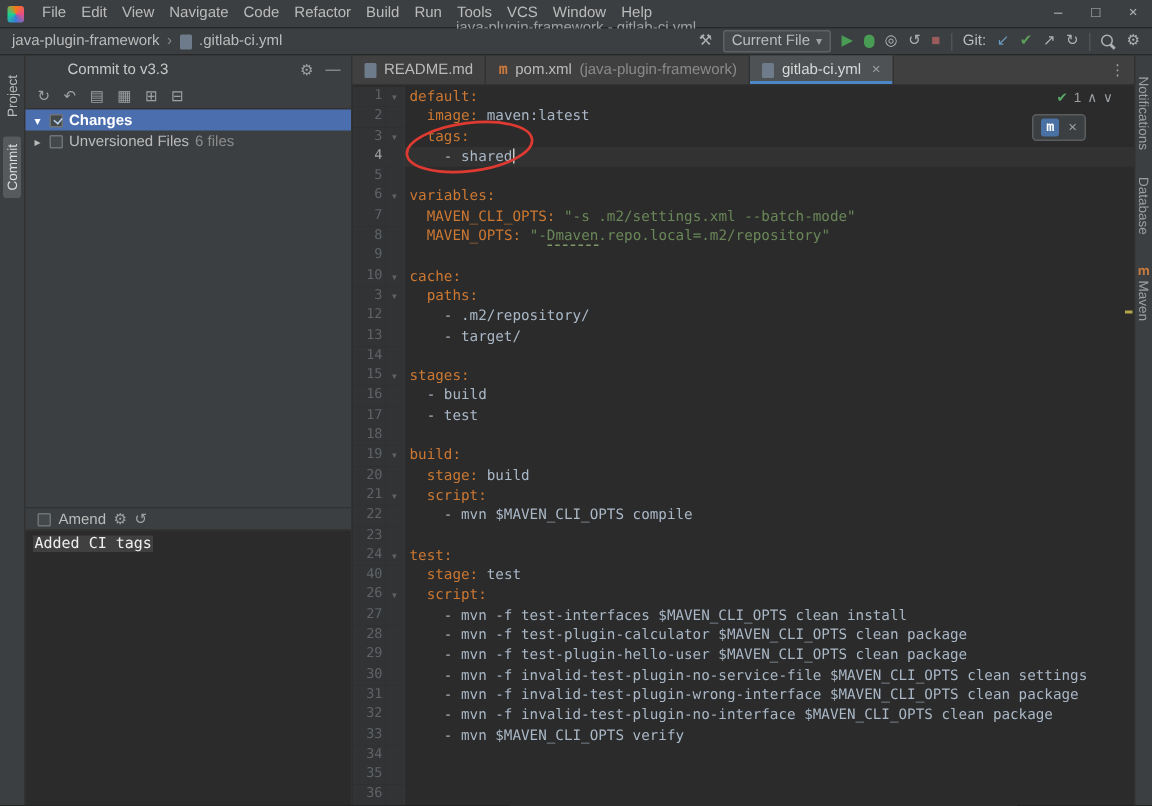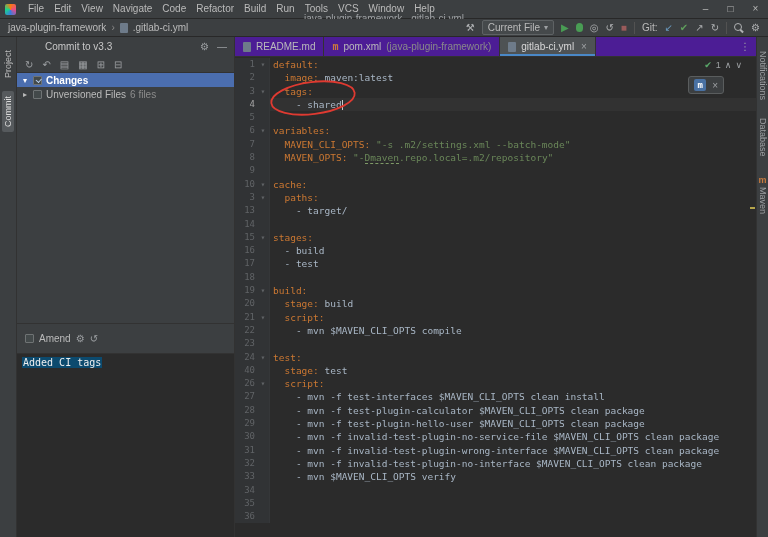--- a/index.html
+++ b/index.html
@@ -66,29 +66,29 @@
   .tree-row.selected { background:#4b6eaf; color:#ffffff; }
   .tree-row.selected .bold { font-weight:bold; }
   .tw { width:8px; text-align:center; font-size:8px; flex:none; }
   .cb { width:9px; height:9px; border:1px solid #6f7374; background:#43494a; border-radius:1px;
         position:relative; flex:none; }
   .cb.checked::after { content:""; position:absolute; left:1.5px; top:1px; width:4px; height:2.5px;
                        border-left:1.5px solid #b9d0ee; border-bottom:1.5px solid #b9d0ee;
                        transform:rotate(-50deg); }
   .dim { color:#8c8c8c; }
   .tree-space { flex:1; }
-  .amend-row { height:30px; display:flex; align-items:center; gap:5px; padding:0 8px; flex:none;
+  .amend-row { height:15px; display:flex; align-items:center; gap:5px; padding:0 8px; flex:none;
                border-top:1px solid #323232; }
   .message-area { height:184px; flex:none; background:#2b2b2b; border-top:1px solid #323232;
                   padding:3px 5px; font-family:"DejaVu Sans Mono",monospace; font-size:10px; color:#a9b7c6; }
-  .sel-text { background:#0c4a6e; color:#eeeeee; padding:0 1px; }
+  .sel-text { background:#404040; color:#eeeeee; padding:0 1px; }
 
   
   .editor-area { position:absolute; top:37px; bottom:0; left:235px; right:12px; display:flex; flex-direction:column; }
-  .tab-bar { height:20px; background:#4c1d95; display:flex; align-items:stretch; flex:none;
+  .tab-bar { height:20px; background:#404040; display:flex; align-items:stretch; flex:none;
              border-bottom:1px solid #323232; }
   .tab { display:flex; align-items:center; gap:5px; padding:0 8px; border-right:1px solid #323232;
          color:#bbbbbb; white-space:nowrap; }
   .tab.active { background:#4e5254; color:#d8d8d8; box-shadow:inset 0 -2px 0 #4a88c7; }
   .tab .suffix { color:#8a8a8a; }
   .tab-close { color:#9da0a3; margin-left:2px; }
   .m-glyph { color:#cb7a3d; font-weight:bold; font-family:"DejaVu Sans Mono",monospace; }
   .tab-spacer { flex:1; }
   .tab-more { display:flex; align-items:center; padding:0 6px; color:#9da0a3; }
 
@@ -245,38 +245,39 @@
           <div class="code-line"><span class="ln">2</span><span class="fold"></span><span class="code"><span>  </span><span class="key">image:</span><span> maven:latest</span></span></div>
           <div class="code-line"><span class="ln">3</span><span class="fold">▾</span><span class="code"><span>  </span><span class="key">tags:</span></span></div>
           <div class="code-line current"><span class="ln">4</span><span class="fold"></span><span class="code"><span>    - shared</span><span class="caret"></span></span></div>
           <div class="code-line"><span class="ln">5</span><span class="fold"></span><span class="code"></span></div>
           <div class="code-line"><span class="ln">6</span><span class="fold">▾</span><span class="code"><span class="key">variables:</span></span></div>
           <div class="code-line"><span class="ln">7</span><span class="fold"></span><span class="code"><span>  </span><span class="key">MAVEN_CLI_OPTS:</span><span> </span><span class="str">"-s .m2/settings.xml --batch-mode"</span></span></div>
           <div class="code-line"><span class="ln">8</span><span class="fold"></span><span class="code"><span>  </span><span class="key">MAVEN_OPTS:</span><span> </span><span class="str">"-</span><span class="str typo">Dmaven</span><span class="str">.repo.local=.m2/repository"</span></span></div>
           <div class="code-line"><span class="ln">9</span><span class="fold"></span><span class="code"></span></div>
           <div class="code-line"><span class="ln">10</span><span class="fold">▾</span><span class="code"><span class="key">cache:</span></span></div>
           <div class="code-line"><span class="ln">3</span><span class="fold">▾</span><span class="code"><span>  </span><span class="key">paths:</span></span></div>
+          <div class="code-line"><span class="ln">12</span><span class="fold"></span><span class="code"><span>    - .m2/repository/</span></span></div>
           <div class="code-line"><span class="ln">13</span><span class="fold"></span><span class="code"><span>    - target/</span></span></div>
           <div class="code-line"><span class="ln">14</span><span class="fold"></span><span class="code"></span></div>
           <div class="code-line"><span class="ln">15</span><span class="fold">▾</span><span class="code"><span class="key">stages:</span></span></div>
           <div class="code-line"><span class="ln">16</span><span class="fold"></span><span class="code"><span>  - build</span></span></div>
           <div class="code-line"><span class="ln">17</span><span class="fold"></span><span class="code"><span>  - test</span></span></div>
           <div class="code-line"><span class="ln">18</span><span class="fold"></span><span class="code"></span></div>
           <div class="code-line"><span class="ln">19</span><span class="fold">▾</span><span class="code"><span class="key">build:</span></span></div>
           <div class="code-line"><span class="ln">20</span><span class="fold"></span><span class="code"><span>  </span><span class="key">stage:</span><span> build</span></span></div>
           <div class="code-line"><span class="ln">21</span><span class="fold">▾</span><span class="code"><span>  </span><span class="key">script:</span></span></div>
           <div class="code-line"><span class="ln">22</span><span class="fold"></span><span class="code"><span>    - mvn $MAVEN_CLI_OPTS compile</span></span></div>
           <div class="code-line"><span class="ln">23</span><span class="fold"></span><span class="code"></span></div>
           <div class="code-line"><span class="ln">24</span><span class="fold">▾</span><span class="code"><span class="key">test:</span></span></div>
           <div class="code-line"><span class="ln">40</span><span class="fold"></span><span class="code"><span>  </span><span class="key">stage:</span><span> test</span></span></div>
           <div class="code-line"><span class="ln">26</span><span class="fold">▾</span><span class="code"><span>  </span><span class="key">script:</span></span></div>
           <div class="code-line"><span class="ln">27</span><span class="fold"></span><span class="code"><span>    - mvn -f test-interfaces $MAVEN_CLI_OPTS clean install</span></span></div>
           <div class="code-line"><span class="ln">28</span><span class="fold"></span><span class="code"><span>    - mvn -f test-plugin-calculator $MAVEN_CLI_OPTS clean package</span></span></div>
           <div class="code-line"><span class="ln">29</span><span class="fold"></span><span class="code"><span>    - mvn -f test-plugin-hello-user $MAVEN_CLI_OPTS clean package</span></span></div>
-          <div class="code-line"><span class="ln">30</span><span class="fold"></span><span class="code"><span>    - mvn -f invalid-test-plugin-no-service-file $MAVEN_CLI_OPTS clean package</span></span></div>
+          <div class="code-line"><span class="ln">30</span><span class="fold"></span><span class="code"><span>    - mvn -f invalid-test-plugin-no-service-file $MAVEN_CLI_OPTS clean settings</span></span></div>
           <div class="code-line"><span class="ln">31</span><span class="fold"></span><span class="code"><span>    - mvn -f invalid-test-plugin-wrong-interface $MAVEN_CLI_OPTS clean package</span></span></div>
           <div class="code-line"><span class="ln">32</span><span class="fold"></span><span class="code"><span>    - mvn -f invalid-test-plugin-no-interface $MAVEN_CLI_OPTS clean package</span></span></div>
           <div class="code-line"><span class="ln">33</span><span class="fold"></span><span class="code"><span>    - mvn $MAVEN_CLI_OPTS verify</span></span></div>
           <div class="code-line"><span class="ln">34</span><span class="fold"></span><span class="code"></span></div>
           <div class="code-line"><span class="ln">35</span><span class="fold"></span><span class="code"></span></div>
           <div class="code-line"><span class="ln">36</span><span class="fold"></span><span class="code"></span></div>
         </div>
 
       <svg class="annotation">
         <ellipse cx="78" cy="41" rx="42" ry="16" transform="rotate(-7 78 41)" fill="none" stroke-width="1.8" stroke="#df3a31"></ellipse>

